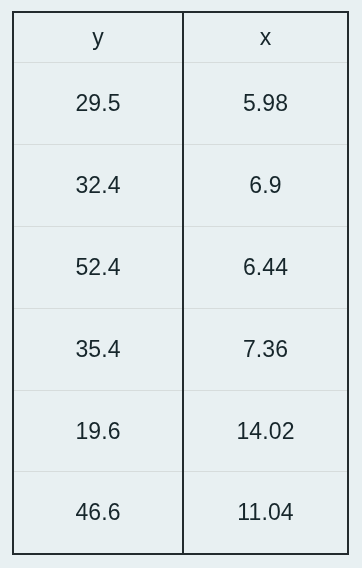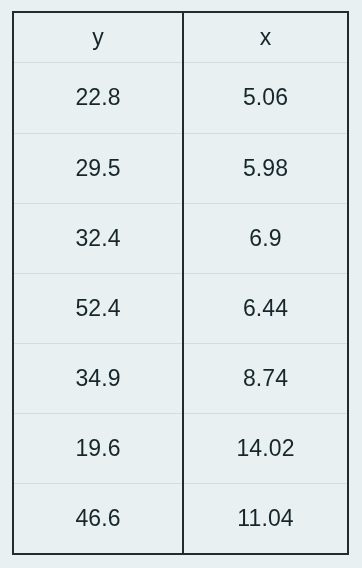--- a/index.html
+++ b/index.html
@@ -94,28 +94,20 @@
             <span class="cell-text">y</span>
           </th>
           <th class="sep-left">
             <span class="cell-text">x</span>
           </th>
         </tr>
       </thead>
       <tbody>
         <tr>
           <td>
-              <span class="cell-text">22.8</span>
-            </td>
-          <td class="sep-left">
-              <span class="cell-text">5.06</span>
-            </td>
-        </tr>
-        <tr>
-          <td>
               <span class="cell-text">29.5</span>
             </td>
           <td class="sep-left">
               <span class="cell-text">5.98</span>
             </td>
         </tr>
         <tr>
           <td>
               <span class="cell-text">32.4</span>
             </td>
@@ -126,24 +118,24 @@
         <tr>
           <td>
               <span class="cell-text">52.4</span>
             </td>
           <td class="sep-left">
               <span class="cell-text">6.44</span>
             </td>
         </tr>
         <tr>
           <td>
-              <span class="cell-text">34.9</span>
+              <span class="cell-text">35.4</span>
             </td>
           <td class="sep-left">
-              <span class="cell-text">8.74</span>
+              <span class="cell-text">7.36</span>
             </td>
         </tr>
         <tr>
           <td>
               <span class="cell-text">19.6</span>
             </td>
           <td class="sep-left">
               <span class="cell-text">14.02</span>
             </td>
         </tr>

